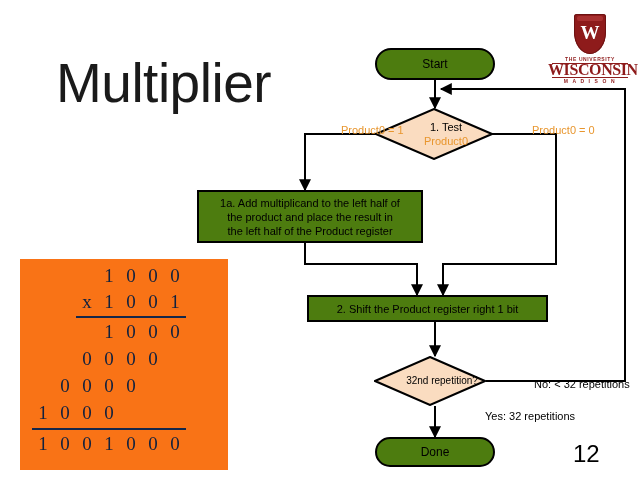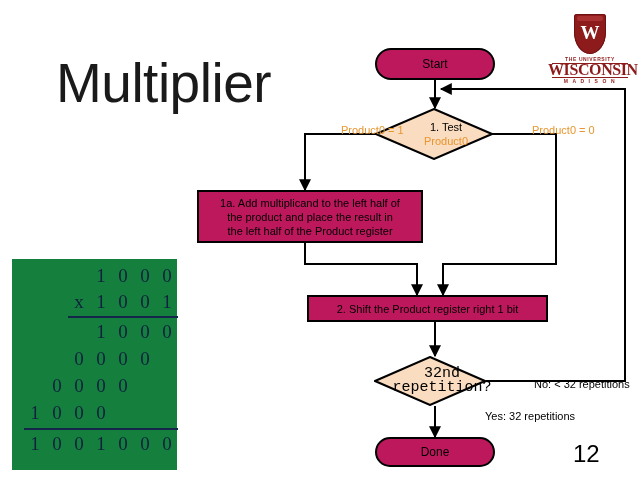--- a/index.html
+++ b/index.html
@@ -120,25 +120,25 @@
     text-align: center;
     font-size: 5px;
     letter-spacing: 1.6px;
     color: #8e1b1b;
     font-weight: bold;
   }
 
   
   #binary-panel {
     position: absolute;
-    left: 12px;
+    left: 20px;
     top: 259px;
-    width: 165px;
+    width: 208px;
     height: 211px;
-    background: #15803d;
+    background: #f97316;
   }
   .bin-row {
     position: absolute;
     height: 26px;
     line-height: 26px;
     font-family: "Liberation Serif", serif;
     font-size: 19px;
     color: #10213f;
     white-space: nowrap;
   }
@@ -154,21 +154,21 @@
   }
   .bin-rule {
     position: absolute;
     height: 2px;
     background: #14274a;
   }
 
   
   .node {
     position: absolute;
-    background: #be185d;
+    background: #4d7c0f;
     border: 2px solid #000000;
     box-sizing: border-box;
     color: #000000;
     font-size: 11px;
     text-align: center;
     display: flex;
     align-items: center;
     justify-content: center;
   }
   .node.terminal {
@@ -323,21 +323,21 @@
     <span>the left half of the Product register</span>
   </div>
 
   <div class="node process" style="left:307px; top:295px; width:241px; height:27px;">2. Shift the Product register right 1 bit</div>
 
   <div class="diamond-wrap" style="left:374px; top:356px; width:112px; height:50px;">
     <svg class="diamond-shape" viewBox="0 0 112 50" preserveAspectRatio="none">
       <polygon points="56,1 111,25 56,49 1,25" fill="#fadcc0" stroke="#000000" stroke-width="2"></polygon>
     </svg>
     <div class="diamond-label">
-      <span style="font-size:15px;font-family:Liberation Mono, monospace;">32nd repetition?</span>
+      <span style="font-size:10px;">32nd repetition?</span>
     </div>
   </div>
 
   <div class="edge-label" style="left:490px; top:378px;">No:  &lt; 32 repetitions</div>
   <div class="edge-label" style="left:441px; top:410px;">Yes:  32 repetitions</div>
 
   <div class="node terminal" style="left:375px; top:437px; width:120px; height:30px;">Done</div>
 
 </div>
 

